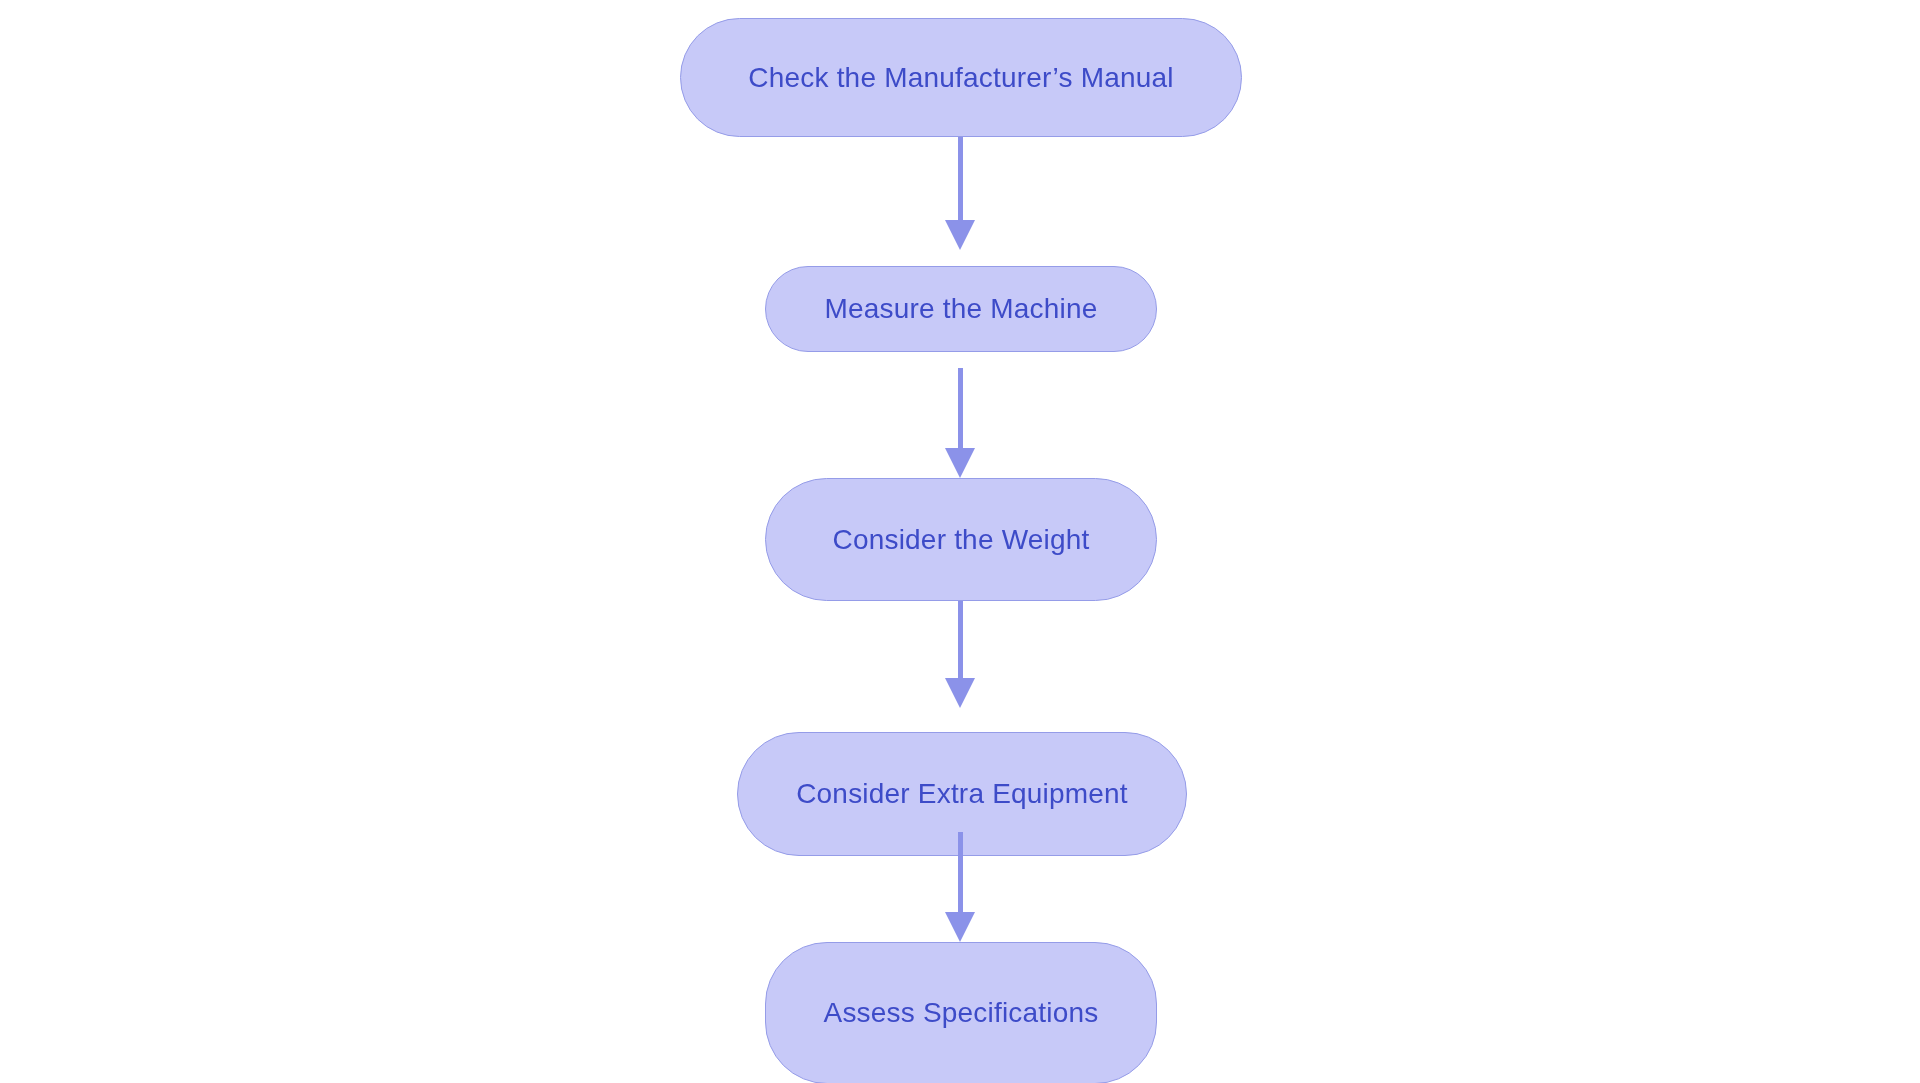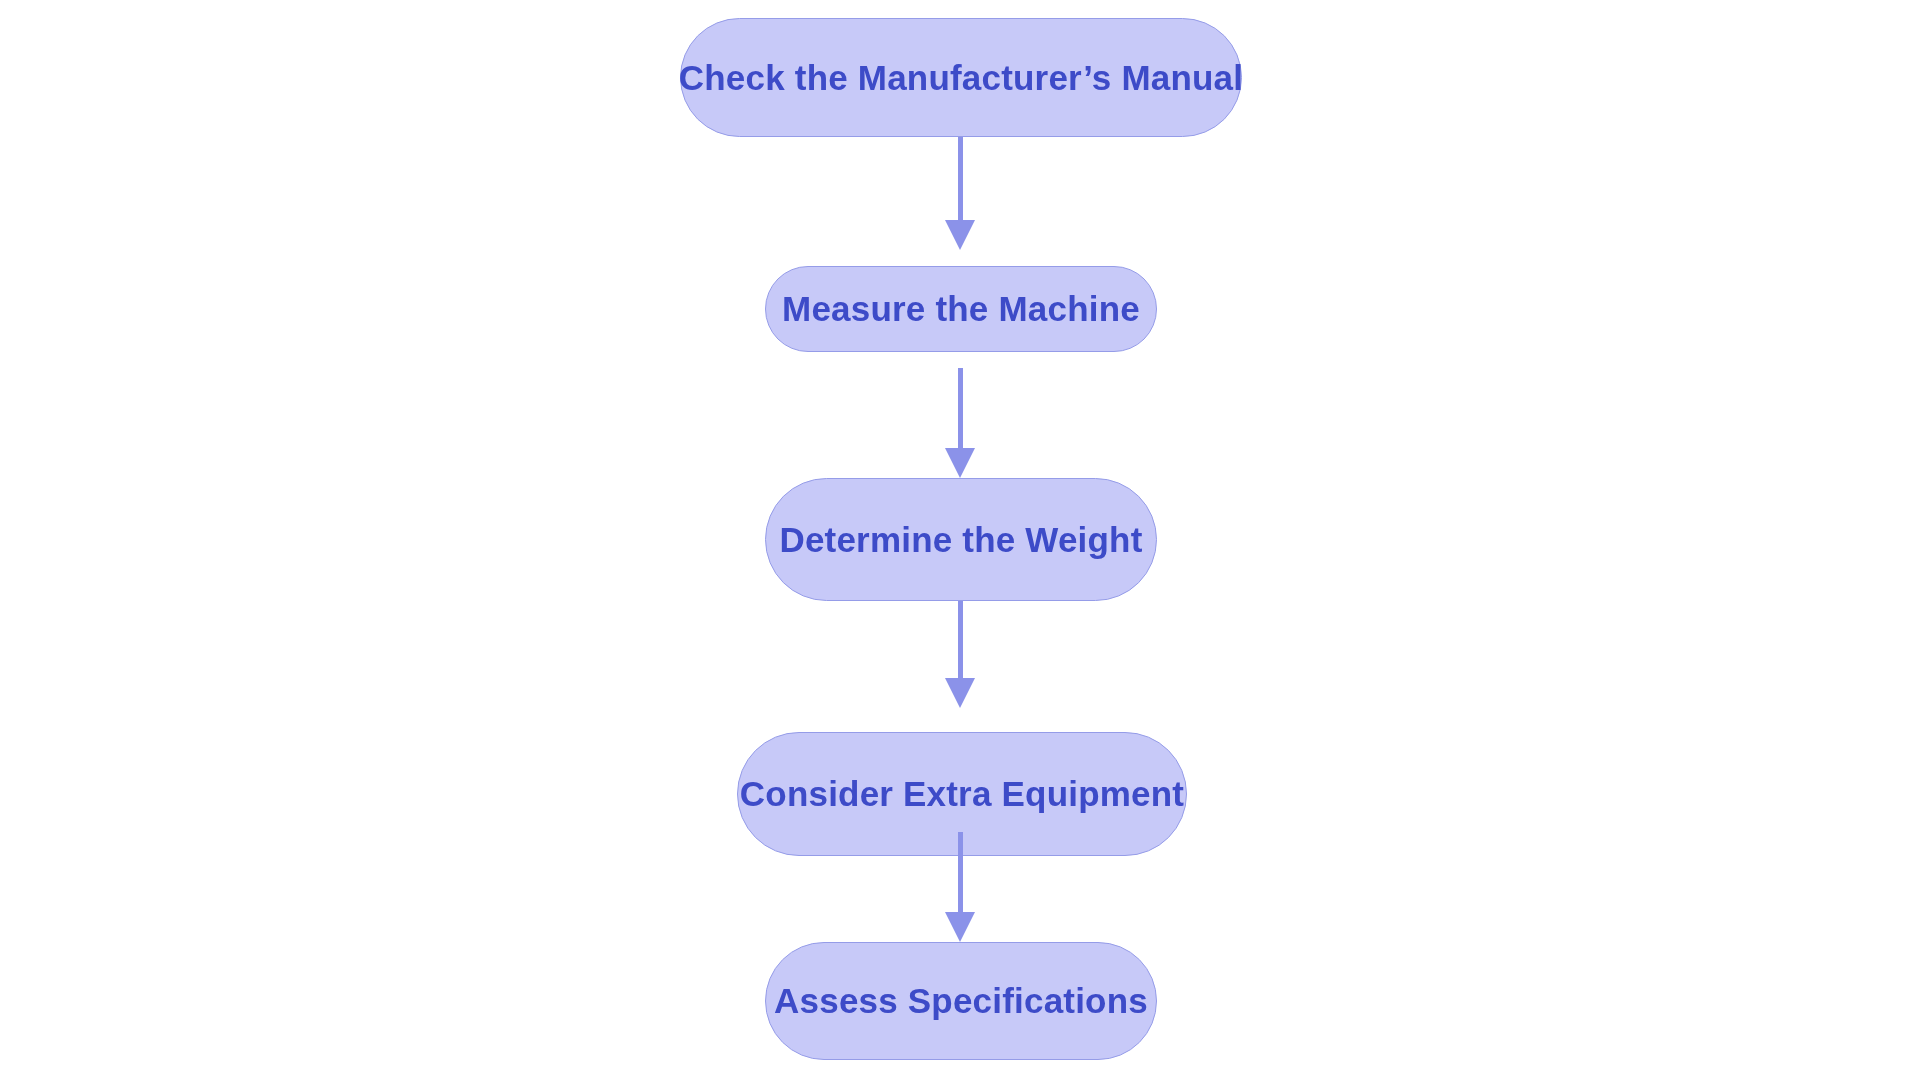--- a/index.html
+++ b/index.html
@@ -21,30 +21,29 @@
   }
   .flow-node{
     position:absolute;
     display:flex;
     align-items:center;
     justify-content:center;
     background:var(--node-fill);
     border:1.6px solid var(--node-border);
     border-radius:62px;
     color:var(--node-text);
-    font-size:35px;
+    font-size:28px;
     letter-spacing:0.2px;
     white-space:nowrap;
-    font-weight:bold;
   }
   .n1{left:680px; top:18px;  width:562px; height:119px;}
   .n2{left:765px; top:266px; width:392px; height:86px;}
   .n3{left:765px; top:478px; width:392px; height:123px;}
   .n4{left:737px; top:732px; width:450px; height:124px;}
-  .n5{left:765px; top:942px; width:392px; height:118px;}
+  .n5{left:765px; top:942px; width:392px; height:142px;}
 
   .arrow{position:absolute; left:0; top:0;}
   .arrow-stem{
     position:absolute;
     width:5px;
     background:var(--arrow);
     left:958px;
   }
   .arrow-head{
     position:absolute;
@@ -76,21 +75,21 @@
   <div class="flow-node n2">
     <span>Measure the Machine</span>
   </div>
 
   <div class="arrow a2">
     <div class="arrow-stem"></div>
     <div class="arrow-head"></div>
   </div>
 
   <div class="flow-node n3">
-    <span>Determine the Weight</span>
+    <span>Consider the Weight</span>
   </div>
 
   <div class="arrow a3">
     <div class="arrow-stem"></div>
     <div class="arrow-head"></div>
   </div>
 
   <div class="flow-node n4">
     <span>Consider Extra Equipment</span>
   </div>

